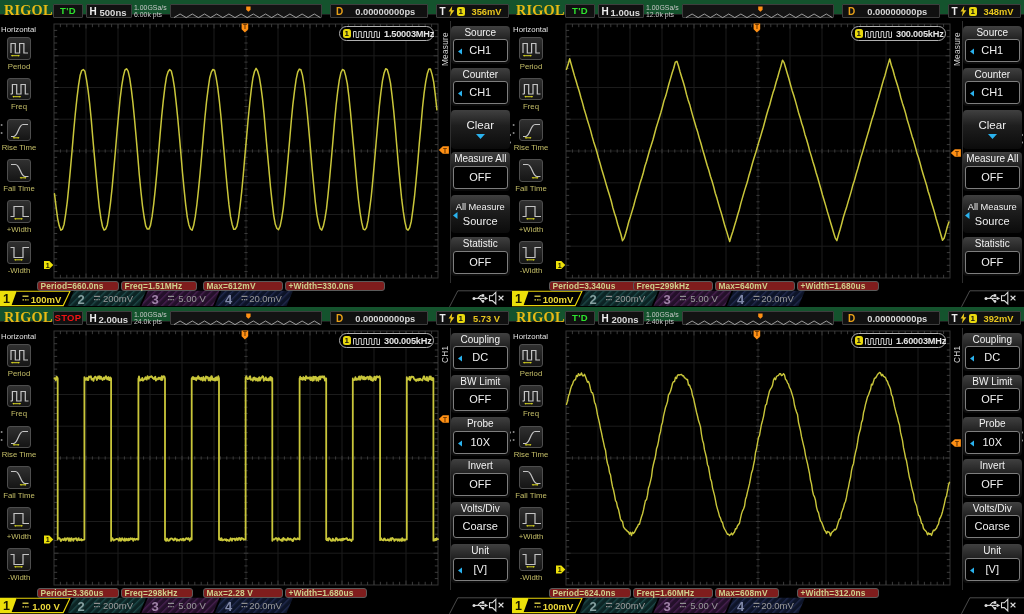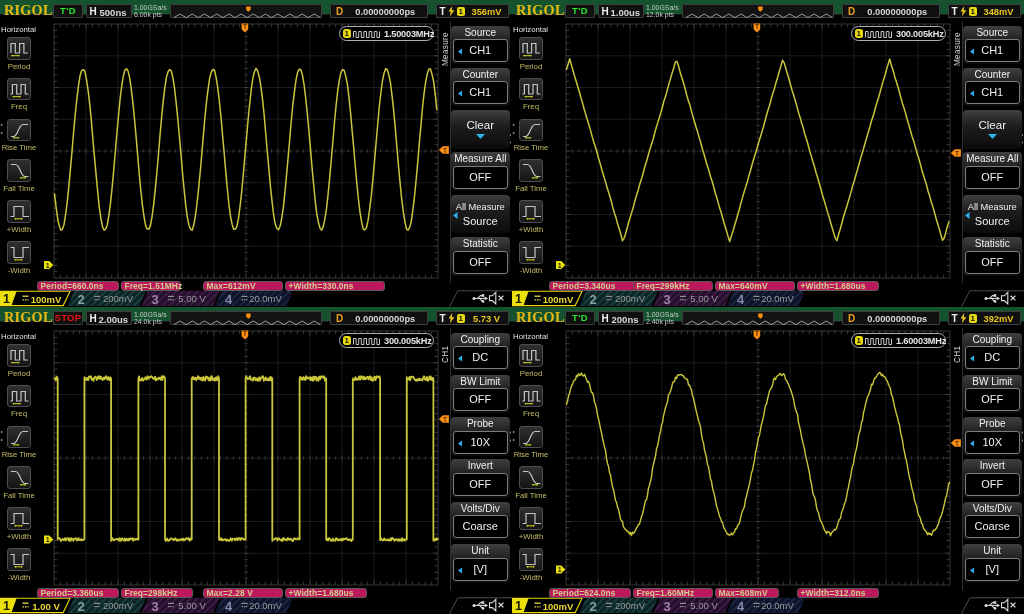--- a/index.html
+++ b/index.html
@@ -40,21 +40,21 @@
 .mline{position:absolute;left:449.5px;top:21px;width:1px;height:262px;background:#2e2e2e}
 .slot{position:absolute;left:451px;width:58.5px;height:38.5px;border-radius:4px;
  background:linear-gradient(#404040,#1e1e1e 40%,#0b0b0b 100%)}
 .mlb{position:absolute;left:0;top:1px;width:100%;text-align:center;font-size:10px;color:#f2f2f2}
 .mval{position:absolute;left:2px;right:2px;top:13.5px;bottom:2px;background:#000;border:1px solid #7e7e7e;
  border-radius:3px;color:#f0f0f0;font-size:11px;text-align:center;line-height:21px}
 .vtri{position:absolute;left:3.5px;top:8px}
 .clr{position:absolute;left:0;top:8.5px;width:100%;text-align:center;font-size:11.5px;color:#f0f0f0}
 .am1{position:absolute;left:0;top:7.5px;width:100%;text-align:center;font-size:9.3px;color:#f2f2f2}
 .am2{position:absolute;left:0;top:20.5px;width:100%;text-align:center;font-size:11px;color:#f0f0f0}
-.mbox{position:absolute;top:280.5px;height:10px;background:#be185d;border:1px solid #5a5a5a;border-radius:3px;
+.mbox{position:absolute;top:280.5px;height:10px;background:#7f1d1d;border:1px solid #5a5a5a;border-radius:3px;
  font-size:8.4px;font-weight:bold;color:#cfcf8c;line-height:8.3px;padding-left:2.5px;white-space:nowrap;letter-spacing:0.1px}
 </style></head><body>
 <div class="quad" style="left:0px;top:0px">
 <svg class="lay" width="512" height="307" viewBox="0 0 512 307">
       <path d="M86,24V278M118,24V278M150,24V278M182,24V278M214,24V278M246,24V278M278,24V278M310,24V278M342,24V278M374,24V278M406,24V278" stroke="#1c1c1c" stroke-width="1" fill="none"></path>
 <path d="M54,55.8H438M54,87.5H438M54,119.2H438M54,151H438M54,182.8H438M54,214.5H438M54,246.2H438" stroke="#1c1c1c" stroke-width="1" fill="none"></path>
 <rect x="54" y="24" width="384" height="254" fill="none" stroke="#343434" stroke-width="1"></rect>
 <path d="M60.4,24v3.2M60.4,278v-3.2M60.4,149.4v3.2M66.8,24v3.2M66.8,278v-3.2M66.8,149.4v3.2M73.2,24v3.2M73.2,278v-3.2M73.2,149.4v3.2M79.6,24v3.2M79.6,278v-3.2M79.6,149.4v3.2M86,24v4.5M86,278v-4.5M86,148.8v4.5M92.4,24v3.2M92.4,278v-3.2M92.4,149.4v3.2M98.8,24v3.2M98.8,278v-3.2M98.8,149.4v3.2M105.2,24v3.2M105.2,278v-3.2M105.2,149.4v3.2M111.6,24v3.2M111.6,278v-3.2M111.6,149.4v3.2M118,24v4.5M118,278v-4.5M118,148.8v4.5M124.4,24v3.2M124.4,278v-3.2M124.4,149.4v3.2M130.8,24v3.2M130.8,278v-3.2M130.8,149.4v3.2M137.2,24v3.2M137.2,278v-3.2M137.2,149.4v3.2M143.6,24v3.2M143.6,278v-3.2M143.6,149.4v3.2M150,24v4.5M150,278v-4.5M150,148.8v4.5M156.4,24v3.2M156.4,278v-3.2M156.4,149.4v3.2M162.8,24v3.2M162.8,278v-3.2M162.8,149.4v3.2M169.2,24v3.2M169.2,278v-3.2M169.2,149.4v3.2M175.6,24v3.2M175.6,278v-3.2M175.6,149.4v3.2M182,24v4.5M182,278v-4.5M182,148.8v4.5M188.4,24v3.2M188.4,278v-3.2M188.4,149.4v3.2M194.8,24v3.2M194.8,278v-3.2M194.8,149.4v3.2M201.2,24v3.2M201.2,278v-3.2M201.2,149.4v3.2M207.6,24v3.2M207.6,278v-3.2M207.6,149.4v3.2M214,24v4.5M214,278v-4.5M214,148.8v4.5M220.4,24v3.2M220.4,278v-3.2M220.4,149.4v3.2M226.8,24v3.2M226.8,278v-3.2M226.8,149.4v3.2M233.2,24v3.2M233.2,278v-3.2M233.2,149.4v3.2M239.6,24v3.2M239.6,278v-3.2M239.6,149.4v3.2M246,24v4.5M246,278v-4.5M246,148.8v4.5M252.4,24v3.2M252.4,278v-3.2M252.4,149.4v3.2M258.8,24v3.2M258.8,278v-3.2M258.8,149.4v3.2M265.2,24v3.2M265.2,278v-3.2M265.2,149.4v3.2M271.6,24v3.2M271.6,278v-3.2M271.6,149.4v3.2M278,24v4.5M278,278v-4.5M278,148.8v4.5M284.4,24v3.2M284.4,278v-3.2M284.4,149.4v3.2M290.8,24v3.2M290.8,278v-3.2M290.8,149.4v3.2M297.2,24v3.2M297.2,278v-3.2M297.2,149.4v3.2M303.6,24v3.2M303.6,278v-3.2M303.6,149.4v3.2M310,24v4.5M310,278v-4.5M310,148.8v4.5M316.4,24v3.2M316.4,278v-3.2M316.4,149.4v3.2M322.8,24v3.2M322.8,278v-3.2M322.8,149.4v3.2M329.2,24v3.2M329.2,278v-3.2M329.2,149.4v3.2M335.6,24v3.2M335.6,278v-3.2M335.6,149.4v3.2M342,24v4.5M342,278v-4.5M342,148.8v4.5M348.4,24v3.2M348.4,278v-3.2M348.4,149.4v3.2M354.8,24v3.2M354.8,278v-3.2M354.8,149.4v3.2M361.2,24v3.2M361.2,278v-3.2M361.2,149.4v3.2M367.6,24v3.2M367.6,278v-3.2M367.6,149.4v3.2M374,24v4.5M374,278v-4.5M374,148.8v4.5M380.4,24v3.2M380.4,278v-3.2M380.4,149.4v3.2M386.8,24v3.2M386.8,278v-3.2M386.8,149.4v3.2M393.2,24v3.2M393.2,278v-3.2M393.2,149.4v3.2M399.6,24v3.2M399.6,278v-3.2M399.6,149.4v3.2M406,24v4.5M406,278v-4.5M406,148.8v4.5M412.4,24v3.2M412.4,278v-3.2M412.4,149.4v3.2M418.8,24v3.2M418.8,278v-3.2M418.8,149.4v3.2M425.2,24v3.2M425.2,278v-3.2M425.2,149.4v3.2M431.6,24v3.2M431.6,278v-3.2M431.6,149.4v3.2" stroke="#424242" stroke-width="0.9" fill="none"></path>
 <path d="M54,30.4h3.2M438,30.4h-3.2M244.4,30.4h3.2M54,36.7h3.2M438,36.7h-3.2M244.4,36.7h3.2M54,43h3.2M438,43h-3.2M244.4,43h3.2M54,49.4h3.2M438,49.4h-3.2M244.4,49.4h3.2M54,55.8h4.5M438,55.8h-4.5M243.8,55.8h4.5M54,62.1h3.2M438,62.1h-3.2M244.4,62.1h3.2M54,68.4h3.2M438,68.4h-3.2M244.4,68.4h3.2M54,74.8h3.2M438,74.8h-3.2M244.4,74.8h3.2M54,81.2h3.2M438,81.2h-3.2M244.4,81.2h3.2M54,87.5h4.5M438,87.5h-4.5M243.8,87.5h4.5M54,93.8h3.2M438,93.8h-3.2M244.4,93.8h3.2M54,100.2h3.2M438,100.2h-3.2M244.4,100.2h3.2M54,106.5h3.2M438,106.5h-3.2M244.4,106.5h3.2M54,112.9h3.2M438,112.9h-3.2M244.4,112.9h3.2M54,119.2h4.5M438,119.2h-4.5M243.8,119.2h4.5M54,125.6h3.2M438,125.6h-3.2M244.4,125.6h3.2M54,131.9h3.2M438,131.9h-3.2M244.4,131.9h3.2M54,138.3h3.2M438,138.3h-3.2M244.4,138.3h3.2M54,144.6h3.2M438,144.6h-3.2M244.4,144.6h3.2M54,151h4.5M438,151h-4.5M243.8,151h4.5M54,157.3h3.2M438,157.3h-3.2M244.4,157.3h3.2M54,163.7h3.2M438,163.7h-3.2M244.4,163.7h3.2M54,170h3.2M438,170h-3.2M244.4,170h3.2M54,176.4h3.2M438,176.4h-3.2M244.4,176.4h3.2M54,182.8h4.5M438,182.8h-4.5M243.8,182.8h4.5M54,189.1h3.2M438,189.1h-3.2M244.4,189.1h3.2M54,195.4h3.2M438,195.4h-3.2M244.4,195.4h3.2M54,201.8h3.2M438,201.8h-3.2M244.4,201.8h3.2M54,208.1h3.2M438,208.1h-3.2M244.4,208.1h3.2M54,214.5h4.5M438,214.5h-4.5M243.8,214.5h4.5M54,220.8h3.2M438,220.8h-3.2M244.4,220.8h3.2M54,227.2h3.2M438,227.2h-3.2M244.4,227.2h3.2M54,233.5h3.2M438,233.5h-3.2M244.4,233.5h3.2M54,239.9h3.2M438,239.9h-3.2M244.4,239.9h3.2M54,246.2h4.5M438,246.2h-4.5M243.8,246.2h4.5M54,252.6h3.2M438,252.6h-3.2M244.4,252.6h3.2M54,258.9h3.2M438,258.9h-3.2M244.4,258.9h3.2M54,265.3h3.2M438,265.3h-3.2M244.4,265.3h3.2M54,271.6h3.2M438,271.6h-3.2M244.4,271.6h3.2" stroke="#424242" stroke-width="0.9" fill="none"></path>
 <polyline points="54.5,193.8 56.1,207.2 57.7,218.8 59.3,226.1 60.9,230.2 62.5,229.1 64.1,224.2 65.7,213.8 67.3,201.6 68.9,185.6 70.5,168.4 72.1,150.3 73.7,131.1 75.3,113.8 76.9,98.7 78.5,85.6 80.1,75.6 81.7,70.6 83.3,69.5 84.9,71.3 86.5,79.6 88.1,90.3 89.7,103.9 91.3,120.1 92.9,139.3 94.5,157.1 96.1,174.9 97.7,191.8 99.3,207.3 100.9,218.4 102.5,226.5 104.1,230.1 105.7,229.1 107.3,224.9 108.9,215.1 110.5,202.9 112.1,188.0 113.7,170.4 115.3,152.3 116.9,133.3 118.5,115.8 120.1,99.0 121.7,86.1 123.3,76.4 124.9,70.1 126.5,68.7 128.1,71.1 129.7,78.1 131.3,89.2 132.9,102.7 134.5,119.0 136.1,136.7 137.7,155.4 139.3,174.7 140.9,191.2 142.5,205.9 144.1,217.0 145.7,225.9 147.3,229.1 148.9,229.1 150.5,225.4 152.1,216.4 153.7,204.1 155.3,189.2 156.9,172.2 158.5,153.7 160.1,134.4 161.7,116.3 163.3,100.6 164.9,87.1 166.5,76.9 168.1,71.7 169.7,69.5 171.3,71.0 172.9,77.9 174.5,87.9 176.1,102.2 177.7,117.7 179.3,135.3 180.9,153.9 182.5,172.7 184.1,189.4 185.7,204.8 187.3,217.2 188.9,224.9 190.5,229.0 192.1,230.2 193.7,225.3 195.3,216.4 196.9,204.5 198.5,189.7 200.1,173.3 201.7,155.2 203.3,136.1 204.9,117.7 206.5,101.9 208.1,89.1 209.7,78.0 211.3,72.1 212.9,69.5 214.5,70.2 216.1,77.4 217.7,87.3 219.3,100.5 220.9,116.1 222.5,134.4 224.1,152.2 225.7,171.1 227.3,188.3 228.9,204.2 230.5,216.4 232.1,224.2 233.7,229.2 235.3,229.2 236.9,226.3 238.5,218.3 240.1,205.9 241.7,191.7 243.3,174.8 244.9,155.9 246.5,138.1 248.1,119.8 249.7,103.7 251.3,89.4 252.9,78.0 254.5,71.5 256.1,68.4 257.7,71.2 259.3,76.9 260.9,86.6 262.5,98.9 264.1,114.4 265.7,133.2 267.3,151.8 268.9,169.1 270.5,187.0 272.1,201.8 273.7,215.3 275.3,224.3 276.9,228.5 278.5,229.7 280.1,226.3 281.7,218.3 283.3,207.8 284.9,192.7 286.5,175.6 288.1,157.9 289.7,139.5 291.3,120.7 292.9,104.3 294.5,91.1 296.1,79.6 297.7,72.1 299.3,69.1 300.9,69.8 302.5,75.4 304.1,85.0 305.7,98.2 307.3,113.3 308.9,130.8 310.5,149.1 312.1,168.4 313.7,185.3 315.3,201.8 316.9,214.6 318.5,222.8 320.1,228.4 321.7,230.1 323.3,226.3 324.9,218.9 326.5,208.9 328.1,194.2 329.7,177.4 331.3,159.8 332.9,141.2 334.5,122.1 336.1,105.3 337.7,91.4 339.3,80.1 340.9,72.6 342.5,69.5 344.1,70.3 345.7,75.9 347.3,83.7 348.9,96.7 350.5,112.1 352.1,130.2 353.7,147.8 355.3,166.3 356.9,184.3 358.5,200.0 360.1,212.8 361.7,222.4 363.3,229.1 364.9,229.9 366.5,227.6 368.1,220.2 369.7,208.7 371.3,196.0 372.9,179.4 374.5,161.5 376.1,142.8 377.7,124.5 379.3,106.7 380.9,92.5 382.5,80.6 384.1,73.0 385.7,68.7 387.3,69.7 388.9,75.3 390.5,83.1 392.1,96.1 393.7,110.9 395.3,128.1 396.9,147.3 398.5,165.9 400.1,183.1 401.7,199.2 403.3,211.7 404.9,221.8 406.5,228.8 408.1,230.1 409.7,227.6 411.3,221.2 412.9,209.7 414.5,196.7 416.1,180.3 417.7,162.9 419.3,143.3 420.9,126.1 422.5,107.8 424.1,93.2 425.7,81.9 427.3,73.8 428.9,69.1 430.5,69.1 432.1,74.6 433.7,82.2 435.3,94.8 436.9,109.8" fill="none" stroke="#c9c63a" stroke-width="1.5" stroke-linejoin="round" stroke-linecap="round"></polyline>
@@ -223,21 +223,21 @@
       <div class="am2">Source</div>
       <svg width="4.5" height="7" viewBox="0 0 4.5 7" style="position:absolute;left:2px;top:17px">
         <polygon points="4.5,0 4.5,7 0,3.5" fill="#2ab2ee"></polygon>
       </svg>
     </div>
     <div class="slot" style="top:237.0px">
       <div class="mlb">Statistic</div>
       <div class="mval">OFF</div>
     </div>
 <div class="mbox" style="left:37px;width:82px">Period=660.0ns</div>
-    <div class="mbox" style="left:121px;width:60px">Freq=1.51MHz</div>
+    <div class="mbox" style="left:121px;width:76px">Freq=1.51MHz</div>
     <div class="mbox" style="left:203px;width:80px">Max=612mV</div>
     <div class="mbox" style="left:285px;width:100px">+Width=330.0ns</div>
 </div>
 <div class="quad" style="left:512px;top:0px">
 <svg class="lay" width="512" height="307" viewBox="0 0 512 307">
       <path d="M86,24V278M118,24V278M150,24V278M182,24V278M214,24V278M246,24V278M278,24V278M310,24V278M342,24V278M374,24V278M406,24V278" stroke="#1c1c1c" stroke-width="1" fill="none"></path>
 <path d="M54,55.8H438M54,87.5H438M54,119.2H438M54,151H438M54,182.8H438M54,214.5H438M54,246.2H438" stroke="#1c1c1c" stroke-width="1" fill="none"></path>
 <rect x="54" y="24" width="384" height="254" fill="none" stroke="#343434" stroke-width="1"></rect>
 <path d="M60.4,24v3.2M60.4,278v-3.2M60.4,149.4v3.2M66.8,24v3.2M66.8,278v-3.2M66.8,149.4v3.2M73.2,24v3.2M73.2,278v-3.2M73.2,149.4v3.2M79.6,24v3.2M79.6,278v-3.2M79.6,149.4v3.2M86,24v4.5M86,278v-4.5M86,148.8v4.5M92.4,24v3.2M92.4,278v-3.2M92.4,149.4v3.2M98.8,24v3.2M98.8,278v-3.2M98.8,149.4v3.2M105.2,24v3.2M105.2,278v-3.2M105.2,149.4v3.2M111.6,24v3.2M111.6,278v-3.2M111.6,149.4v3.2M118,24v4.5M118,278v-4.5M118,148.8v4.5M124.4,24v3.2M124.4,278v-3.2M124.4,149.4v3.2M130.8,24v3.2M130.8,278v-3.2M130.8,149.4v3.2M137.2,24v3.2M137.2,278v-3.2M137.2,149.4v3.2M143.6,24v3.2M143.6,278v-3.2M143.6,149.4v3.2M150,24v4.5M150,278v-4.5M150,148.8v4.5M156.4,24v3.2M156.4,278v-3.2M156.4,149.4v3.2M162.8,24v3.2M162.8,278v-3.2M162.8,149.4v3.2M169.2,24v3.2M169.2,278v-3.2M169.2,149.4v3.2M175.6,24v3.2M175.6,278v-3.2M175.6,149.4v3.2M182,24v4.5M182,278v-4.5M182,148.8v4.5M188.4,24v3.2M188.4,278v-3.2M188.4,149.4v3.2M194.8,24v3.2M194.8,278v-3.2M194.8,149.4v3.2M201.2,24v3.2M201.2,278v-3.2M201.2,149.4v3.2M207.6,24v3.2M207.6,278v-3.2M207.6,149.4v3.2M214,24v4.5M214,278v-4.5M214,148.8v4.5M220.4,24v3.2M220.4,278v-3.2M220.4,149.4v3.2M226.8,24v3.2M226.8,278v-3.2M226.8,149.4v3.2M233.2,24v3.2M233.2,278v-3.2M233.2,149.4v3.2M239.6,24v3.2M239.6,278v-3.2M239.6,149.4v3.2M246,24v4.5M246,278v-4.5M246,148.8v4.5M252.4,24v3.2M252.4,278v-3.2M252.4,149.4v3.2M258.8,24v3.2M258.8,278v-3.2M258.8,149.4v3.2M265.2,24v3.2M265.2,278v-3.2M265.2,149.4v3.2M271.6,24v3.2M271.6,278v-3.2M271.6,149.4v3.2M278,24v4.5M278,278v-4.5M278,148.8v4.5M284.4,24v3.2M284.4,278v-3.2M284.4,149.4v3.2M290.8,24v3.2M290.8,278v-3.2M290.8,149.4v3.2M297.2,24v3.2M297.2,278v-3.2M297.2,149.4v3.2M303.6,24v3.2M303.6,278v-3.2M303.6,149.4v3.2M310,24v4.5M310,278v-4.5M310,148.8v4.5M316.4,24v3.2M316.4,278v-3.2M316.4,149.4v3.2M322.8,24v3.2M322.8,278v-3.2M322.8,149.4v3.2M329.2,24v3.2M329.2,278v-3.2M329.2,149.4v3.2M335.6,24v3.2M335.6,278v-3.2M335.6,149.4v3.2M342,24v4.5M342,278v-4.5M342,148.8v4.5M348.4,24v3.2M348.4,278v-3.2M348.4,149.4v3.2M354.8,24v3.2M354.8,278v-3.2M354.8,149.4v3.2M361.2,24v3.2M361.2,278v-3.2M361.2,149.4v3.2M367.6,24v3.2M367.6,278v-3.2M367.6,149.4v3.2M374,24v4.5M374,278v-4.5M374,148.8v4.5M380.4,24v3.2M380.4,278v-3.2M380.4,149.4v3.2M386.8,24v3.2M386.8,278v-3.2M386.8,149.4v3.2M393.2,24v3.2M393.2,278v-3.2M393.2,149.4v3.2M399.6,24v3.2M399.6,278v-3.2M399.6,149.4v3.2M406,24v4.5M406,278v-4.5M406,148.8v4.5M412.4,24v3.2M412.4,278v-3.2M412.4,149.4v3.2M418.8,24v3.2M418.8,278v-3.2M418.8,149.4v3.2M425.2,24v3.2M425.2,278v-3.2M425.2,149.4v3.2M431.6,24v3.2M431.6,278v-3.2M431.6,149.4v3.2" stroke="#424242" stroke-width="0.9" fill="none"></path>
 <path d="M54,30.4h3.2M438,30.4h-3.2M244.4,30.4h3.2M54,36.7h3.2M438,36.7h-3.2M244.4,36.7h3.2M54,43h3.2M438,43h-3.2M244.4,43h3.2M54,49.4h3.2M438,49.4h-3.2M244.4,49.4h3.2M54,55.8h4.5M438,55.8h-4.5M243.8,55.8h4.5M54,62.1h3.2M438,62.1h-3.2M244.4,62.1h3.2M54,68.4h3.2M438,68.4h-3.2M244.4,68.4h3.2M54,74.8h3.2M438,74.8h-3.2M244.4,74.8h3.2M54,81.2h3.2M438,81.2h-3.2M244.4,81.2h3.2M54,87.5h4.5M438,87.5h-4.5M243.8,87.5h4.5M54,93.8h3.2M438,93.8h-3.2M244.4,93.8h3.2M54,100.2h3.2M438,100.2h-3.2M244.4,100.2h3.2M54,106.5h3.2M438,106.5h-3.2M244.4,106.5h3.2M54,112.9h3.2M438,112.9h-3.2M244.4,112.9h3.2M54,119.2h4.5M438,119.2h-4.5M243.8,119.2h4.5M54,125.6h3.2M438,125.6h-3.2M244.4,125.6h3.2M54,131.9h3.2M438,131.9h-3.2M244.4,131.9h3.2M54,138.3h3.2M438,138.3h-3.2M244.4,138.3h3.2M54,144.6h3.2M438,144.6h-3.2M244.4,144.6h3.2M54,151h4.5M438,151h-4.5M243.8,151h4.5M54,157.3h3.2M438,157.3h-3.2M244.4,157.3h3.2M54,163.7h3.2M438,163.7h-3.2M244.4,163.7h3.2M54,170h3.2M438,170h-3.2M244.4,170h3.2M54,176.4h3.2M438,176.4h-3.2M244.4,176.4h3.2M54,182.8h4.5M438,182.8h-4.5M243.8,182.8h4.5M54,189.1h3.2M438,189.1h-3.2M244.4,189.1h3.2M54,195.4h3.2M438,195.4h-3.2M244.4,195.4h3.2M54,201.8h3.2M438,201.8h-3.2M244.4,201.8h3.2M54,208.1h3.2M438,208.1h-3.2M244.4,208.1h3.2M54,214.5h4.5M438,214.5h-4.5M243.8,214.5h4.5M54,220.8h3.2M438,220.8h-3.2M244.4,220.8h3.2M54,227.2h3.2M438,227.2h-3.2M244.4,227.2h3.2M54,233.5h3.2M438,233.5h-3.2M244.4,233.5h3.2M54,239.9h3.2M438,239.9h-3.2M244.4,239.9h3.2M54,246.2h4.5M438,246.2h-4.5M243.8,246.2h4.5M54,252.6h3.2M438,252.6h-3.2M244.4,252.6h3.2M54,258.9h3.2M438,258.9h-3.2M244.4,258.9h3.2M54,265.3h3.2M438,265.3h-3.2M244.4,265.3h3.2M54,271.6h3.2M438,271.6h-3.2M244.4,271.6h3.2" stroke="#424242" stroke-width="0.9" fill="none"></path>

